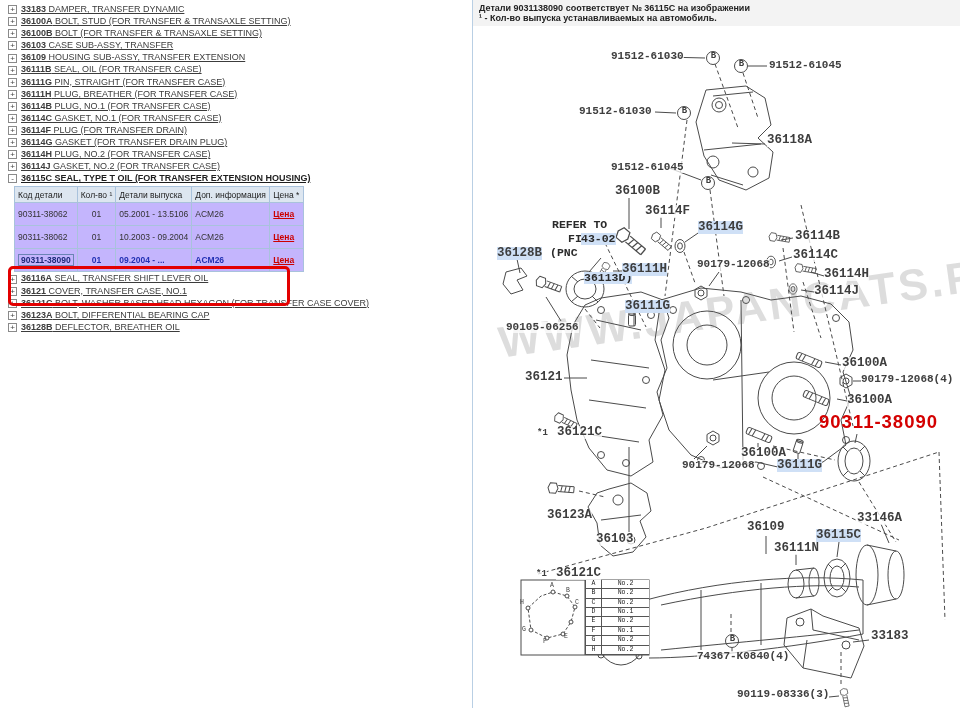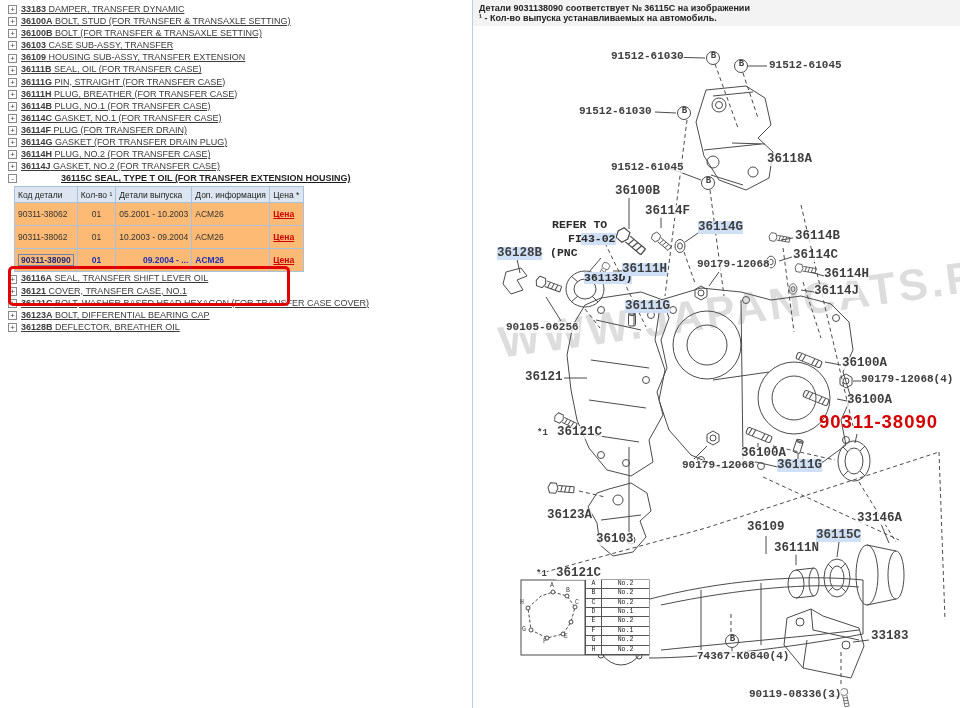--- a/index.html
+++ b/index.html
@@ -8,32 +8,32 @@
 
   
   .left-panel{position:absolute;left:0;top:0;width:472px;height:708px;background:#fff;}
   .plist{padding-top:3px;}
   .prow{height:12.1px;line-height:12.1px;white-space:nowrap;padding-left:8px;font-size:9px;}
   .exp{display:inline-block;width:9px;height:9px;line-height:7px;font-size:8px;text-align:center;
        border:1px solid #8a8a8a;background:#fff;color:#444;vertical-align:middle;margin-right:4px;
        box-sizing:border-box;cursor:pointer;}
   .plink{color:#3c3c3c;text-decoration:underline;cursor:pointer;}
   .plink b{font-weight:bold;}
-  .prow.bold .plink{font-weight:bold;color:#1d1d1d;margin-left:40px;}
+  .prow.bold .plink{font-weight:bold;color:#1d1d1d;}
 
   
   table.parts{border-collapse:collapse;margin:2px 0 0 14px;table-layout:fixed;}
   table.parts th, table.parts td{border:1px solid #a9c2dc;font-size:8.5px;color:#333;
      padding:1px 3px;overflow:hidden;white-space:nowrap;}
   table.parts th{background:#dde6f0;height:13px;font-weight:normal;text-align:left;color:#222;}
-  table.parts td{height:20px;background:#fdba74;}
+  table.parts td{height:20px;background:#c4b5fd;}
   td.c, th.c{text-align:center;}
   a.price{color:#cc0000;font-weight:bold;text-decoration:underline;cursor:pointer;}
   tr.sel td{color:#2230b4;font-weight:bold;}
-  tr.sel td.per{text-align:right;}
+  tr.sel td.per{text-align:left;}
   .codebox{border:1px solid #6b84b4;padding:0 2px;color:#1d2a7a;}
   .red-box{position:absolute;left:8px;top:266px;width:276px;height:34px;border:3px solid #e30000;
      border-radius:5px;z-index:6;pointer-events:none;}
 
   
   .right-panel{position:absolute;left:472px;top:0;width:488px;height:708px;background:#fff;
      border-left:1px solid #b9cfe4;}
   .rp-header{position:absolute;left:0;top:0;width:488px;height:26px;background:#f3f3f3;
      font-size:9px;font-weight:bold;color:#222;padding:3px 0 0 6px;box-sizing:border-box;z-index:2;}
   .rp-header div{line-height:10px;}
@@ -96,21 +96,21 @@
             <th class="c">Кол-во ¹</th>
             <th>Детали выпуска</th>
             <th>Доп. информация</th>
             <th>Цена *</th>
           </tr>
         </thead>
       <tbody id="pt-body">
           <tr>
             <td>90311-38062</td>
             <td class="c">01</td>
-            <td class="per">05.2001 - 10.2003</td>
+            <td class="per">05.2001 - 13.5106</td>
             <td>ACM26</td>
             <td><a class="price">Цена</a></td>
           </tr>
           <tr>
             <td>90311-38062</td>
             <td class="c">01</td>
             <td class="per">10.2003 - 09.2004</td>
             <td>ACM26</td>
             <td><a class="price">Цена</a></td>
           </tr>
@@ -305,21 +305,21 @@
             <circle cx="527" cy="608" r="2"></circle>
           </g>
       </g>
     </svg>
 
     <div class="watermark">WWW.JAPANCATS.RU</div>
     <div id="diagram-labels">
         <div class="lbl" style="left: 138px; top: 51px;">91512-61030</div>
         <div class="lbl" style="left: 296px; top: 60px;">91512-61045</div>
         <div class="lbl" style="left: 106px; top: 106px;">91512-61030</div>
-        <div class="lbl lg" style="left: 294px; top: 153px;">36118A</div>
+        <div class="lbl lg" style="left: 294px; top: 134px;">36118A</div>
         <div class="lbl" style="left: 138px; top: 162px;">91512-61045</div>
         <div class="lbl lg" style="left: 142px; top: 185px;">36100B</div>
         <div class="lbl lg" style="left: 172px; top: 205px;">36114F</div>
         <div class="lbl ref" style="left: 79px; top: 219px;">REFER TO</div>
         <div class="lbl ref" style="left: 95px; top: 233px; text-align: center;">FIG</div>
         <div class="lbl ref hl" style="left: 108px; top: 233px;">43-02</div>
         <div class="lbl ref" style="left: 77px; top: 247px;">(PNC</div>
         <div class="lbl ref hl" style="left: 111px; top: 247px; margin-top: 25px;">36113D)</div>
         <div class="lbl lg hl" style="left: 24px; top: 247px;">36128B</div>
         <div class="lbl lg hl" style="left: 225px; top: 221px;">36114G</div>
@@ -344,21 +344,21 @@
         <div class="lbl lg" style="left: 74px; top: 509px;">36123A</div>
         <div class="lbl lg" style="left: 123px; top: 533px;">36103</div>
         <div class="lbl lg" style="left: 384px; top: 512px;">33146A</div>
         <div class="lbl lg" style="left: 274px; top: 521px;">36109</div>
         <div class="lbl lg hl" style="left: 343px; top: 529px;">36115C</div>
         <div class="lbl lg" style="left: 301px; top: 542px;">36111N</div>
         <div class="lbl sm" style="left: 63px; top: 570px;">*1</div>
         <div class="lbl lg" style="left: 83px; top: 567px;">36121C</div>
         <div class="lbl" style="left: 224px; top: 651px;">74367-K0840(4)</div>
         <div class="lbl lg" style="left: 398px; top: 630px;">33183</div>
-        <div class="lbl" style="left: 276px; top: 689px; text-align: center;">90119-08336(3)</div>
+        <div class="lbl" style="left: 264px; top: 689px; text-align: center;">90119-08336(3)</div>
         <div class="lbl b" style="left: 234px; top: 52px;">B</div>
         <div class="lbl b" style="left: 262px; top: 60px;">B</div>
         <div class="lbl b" style="left: 205px; top: 107px;">B</div>
         <div class="lbl b" style="left: 229px; top: 177px;">B</div>
         <div class="lbl b" style="left: 253px; top: 635px;">B</div>
         <div class="lbl tiny" style="left: 77px; top: 583px;">A</div>
         <div class="lbl tiny" style="left: 93px; top: 588px;">B</div>
         <div class="lbl tiny" style="left: 102px; top: 600px;">C</div>
         <div class="lbl tiny" style="left: 47px; top: 600px;">H</div>
         <div class="lbl tiny" style="left: 49px; top: 627px;">G</div>

